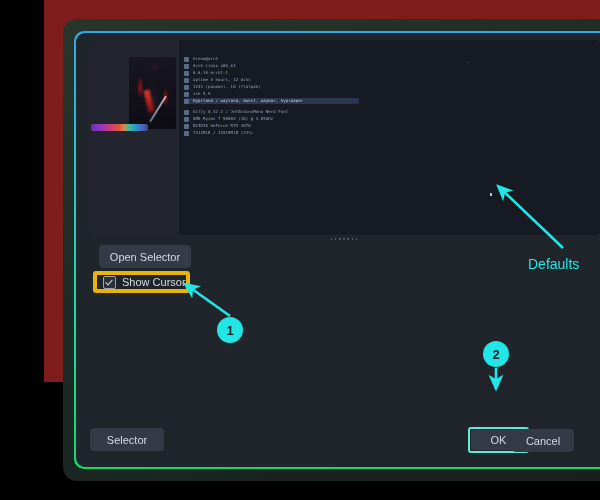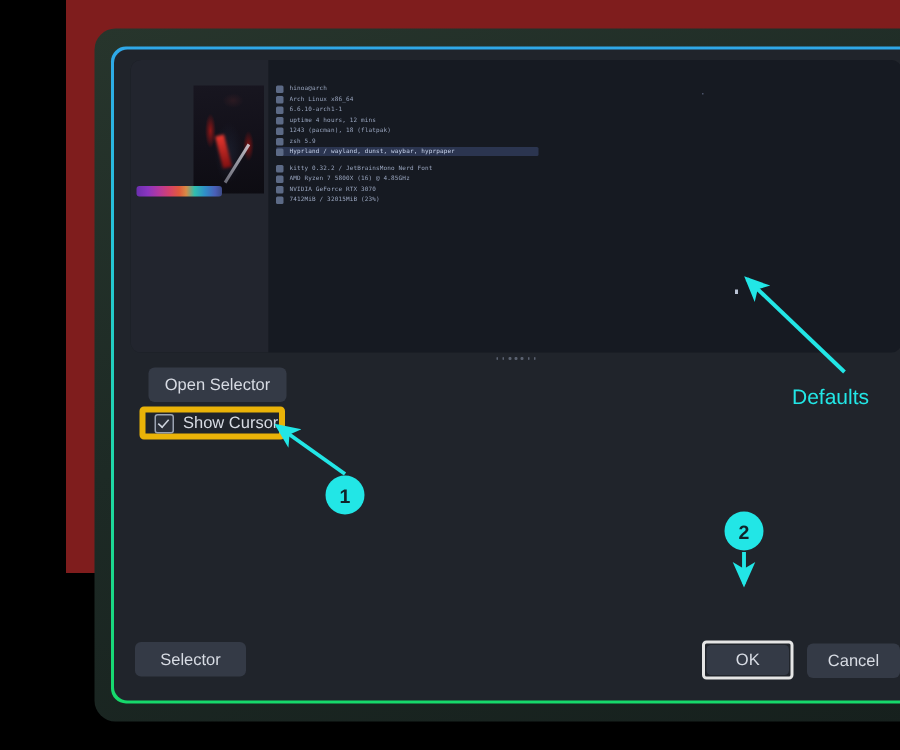--- a/index.html
+++ b/index.html
@@ -212,29 +212,29 @@
 
   .defaults {
     position: absolute;
     left: 14px; top: 395px;
     width: 74px; height: 23px;
   }
   .ok-wrap {
     position: absolute;
     left: 392px; top: 394px;
     width: 61px; height: 26px;
-    border: 2px solid #e5e5e5;
+    border: 2px solid #5eead4;
     border-radius: 3px;
     box-sizing: border-box;
     padding: 1px;
   }
   .ok-btn { width: 100%; height: 100%; border-radius: 3px; }
   .cancel {
     position: absolute;
-    left: 462px; top: 396px;
+    left: 436px; top: 396px;
     width: 62px; height: 23px;
   }
 
   
   .anno { position: absolute; left: 0; top: 0; width: 600px; height: 500px; pointer-events: none; }
   .badge {
     position: absolute;
     width: 26px; height: 26px;
     border-radius: 50%;
     background: #22e6e6;

